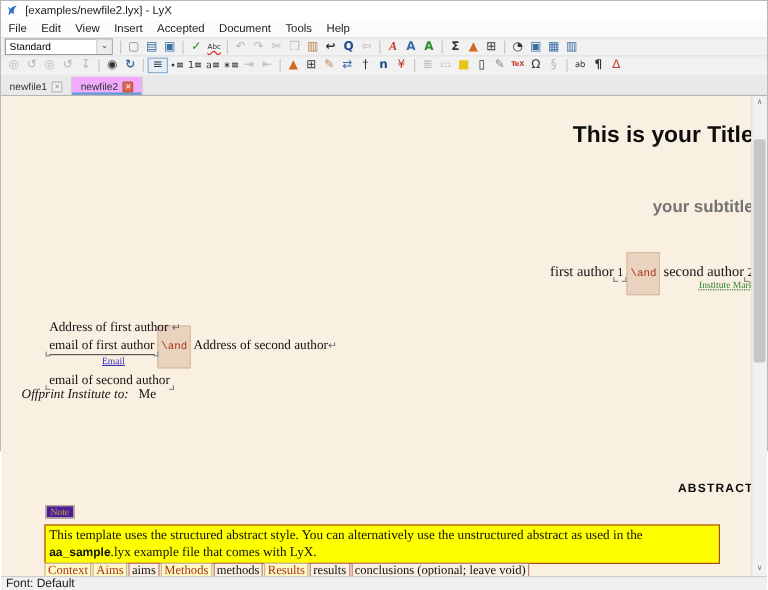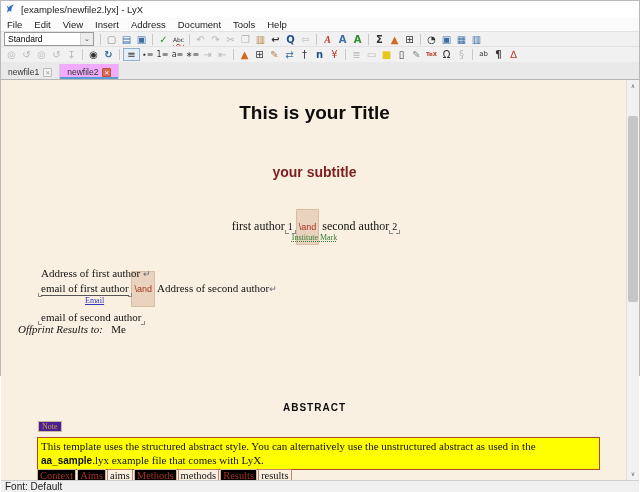--- a/index.html
+++ b/index.html
@@ -40,42 +40,42 @@
   .tab{height:14px;display:flex;align-items:center;gap:4px;padding:1px 7px 0 7px;font-size:8.5px;color:#333;
        background:#e9e9e9;border-right:1px solid #cfcfcf;cursor:default}
   .tab.active{background:#f0abfc;box-shadow:inset 0 -2px 0 #5a9bd5}
   .tclose{width:9px;height:9px;line-height:8px;text-align:center;font-size:6px;border-radius:1px}
   .tclose.gray{border:1px solid #bbb;color:#999;background:#f2f2f2;box-sizing:border-box}
   .tclose.red{background:#d96a52;color:#fff;border:1px solid #c05038;box-sizing:border-box}
 
   
   .docwrap{position:relative;height:400px;background:#faf0e2;overflow:hidden;flex:0 0 auto;font-family:"Liberation Serif",serif}
   .abs{position:absolute}
-  .ctr{left:0;width:627px;text-align:center}
+  .ctr{left:0;width:627px;text-align:right}
   .doc-title{top:22px;font-family:"Liberation Sans",sans-serif;font-weight:bold;font-size:19px;color:#0d0d0d}
-  .doc-subtitle{top:84px;font-family:"Liberation Sans",sans-serif;font-weight:bold;font-size:14px;color:#7f1d1d}
+  .doc-subtitle{top:84px;font-family:"Liberation Sans",sans-serif;font-weight:bold;font-size:14px;color:#737373}
   .authors{top:139px;font-size:12px;color:#111}
   .instmark{top:153px;font-size:8px;color:#2f7d32;text-decoration:underline dotted;cursor:pointer}
   .bodyline{font-size:11px;color:#111;white-space:nowrap}
   .nl{color:#667;font-size:9px}
-  .ert{background:#e9d3bf;color:#a8341f;font-size:9px;padding:12px 2px;border:1px solid #d6bda4;border-radius:1px;font-family:Liberation Sans, sans-serif;cursor:pointer}
+  .ert{background:#e9d3bf;color:#a8341f;font-size:9px;padding:12px 2px;border:1px solid #d6bda4;border-radius:1px;font-family:Liberation Mono, monospace;cursor:pointer}
   .marked{position:relative;display:inline-block}
   .marked::before,.marked::after{content:"";position:absolute;bottom:-2px;width:3px;height:3px;border:0 solid #8a8a8a}
   .marked::before{left:-3px;border-left-width:1px;border-bottom-width:1px}
   .marked::after{right:-3px;border-right-width:1px;border-bottom-width:1px}
   .bracket{display:inline-block;border-bottom:1px solid #555;padding-bottom:1px}
   .emaillbl{top:216px;left:84px;font-size:8px;color:#3333bb;text-decoration:underline;cursor:pointer}
   .offlbl{font-style:italic}
   .abshead{top:322px;font-family:"Liberation Sans",sans-serif;font-weight:bold;font-size:10px;letter-spacing:1px;color:#0d0d0d}
   .notechip{top:341px;left:37px;background:#4c1d95;color:#c2ab46;font-size:8px;padding:0 3px;border:1px solid #c6b89c;cursor:pointer}
   .yellownote{top:357px;left:36px;width:555px;background:#ffff00;border:1px solid #aa4a22;padding:1px 3px;
               font-size:11px;line-height:14px;color:#111}
   .yellownote .file{font-family:"Liberation Sans",sans-serif;font-weight:bold;font-size:10px}
   .structrow{top:389px;left:36px;white-space:nowrap;font-size:10.5px;display:flex;gap:1px;align-items:flex-start}
-  .schip{background:#000000;color:#a8341f;padding:0 2px;border:1px solid #cdb596;cursor:pointer}
+  .schip{background:#fef9c3;color:#a8341f;padding:0 2px;border:1px solid #cdb596;cursor:pointer}
   .sbox{border:1px solid #c08070;padding:0 2px;color:#111}
 
   
   .vscroll{position:absolute;right:0;top:0;width:13px;height:400px;background:#f1f1f1;border-left:1px solid #e0e0e0;box-sizing:border-box}
   .sbbtn{position:absolute;left:0;width:12px;height:12px;text-align:center;font-size:6px;line-height:12px;color:#666;cursor:pointer}
   .sbup{top:0}.sbdn{bottom:0}
   .sbthumb{position:absolute;left:1px;top:36px;width:10px;height:186px;background:#c6c6c6;border-radius:2px;cursor:pointer}
 
   
   .statusbar{height:14px;background:#f0f0f0;border-top:1px solid #cfcfcf;font-size:10px;display:flex;align-items:center;padding-left:4px;flex:1 1 auto;color:#202020}
@@ -91,21 +91,21 @@
       <path d="M2,3 L6,7 L4,8 Z" fill="#2b6cc4"></path>
     </svg>
     <span class="ttl">[examples/newfile2.lyx] - LyX</span>
   </div>
 
   <div class="menubar">
     <span class="menu-item">File</span>
     <span class="menu-item">Edit</span>
     <span class="menu-item">View</span>
     <span class="menu-item">Insert</span>
-    <span class="menu-item">Address</span>
+    <span class="menu-item">Accepted</span>
     <span class="menu-item">Document</span>
     <span class="menu-item">Tools</span>
     <span class="menu-item">Help</span>
   </div>
 
   <div class="toolbar tb1">
     <div class="combo">
       <input readonly="" value="Standard" style="">
       <span class="arr">⌄</span>
     </div>
@@ -215,41 +215,42 @@
       <span>Address of first author</span>
       <span class="nl">↵</span>
     </div>
     <div class="abs emaillbl">Email</div>
 
     <div class="abs bodyline" style="left:40px;top:231px">
       <span class="marked">email of second author</span>
     </div>
 
     <div class="abs bodyline" style="left:17px;top:243px">
-      <span class="offlbl">Offprint Results to:</span>&nbsp;&nbsp;
+      <span class="offlbl">Offprint Institute to:</span>&nbsp;&nbsp;
       <span>Me</span>
     </div>
 
 
     <div class="abs ctr abshead">ABSTRACT</div>
 
     <div class="abs notechip">Note</div>
 
     <div class="abs yellownote">
       <span>This template uses the structured abstract style. You can alternatively use the unstructured abstract as used in the </span><span class="file">aa_sample</span><span>.lyx example file that comes with LyX.</span>
     </div>
 
     <div class="abs structrow">
       <span class="schip">Context</span>
       <span class="schip">Aims</span>
       <span class="sbox">aims</span>
       <span class="schip">Methods</span>
       <span class="sbox">methods</span>
       <span class="schip">Results</span>
       <span class="sbox">results</span>
+      <span class="sbox">conclusions (optional; leave void)</span>
     </div>
 
     <div class="vscroll">
       <span class="sbbtn sbup">∧</span>
       <div class="sbthumb"></div>
       <span class="sbbtn sbdn">∨</span>
     </div>
   </div>
 
   <div class="statusbar">

